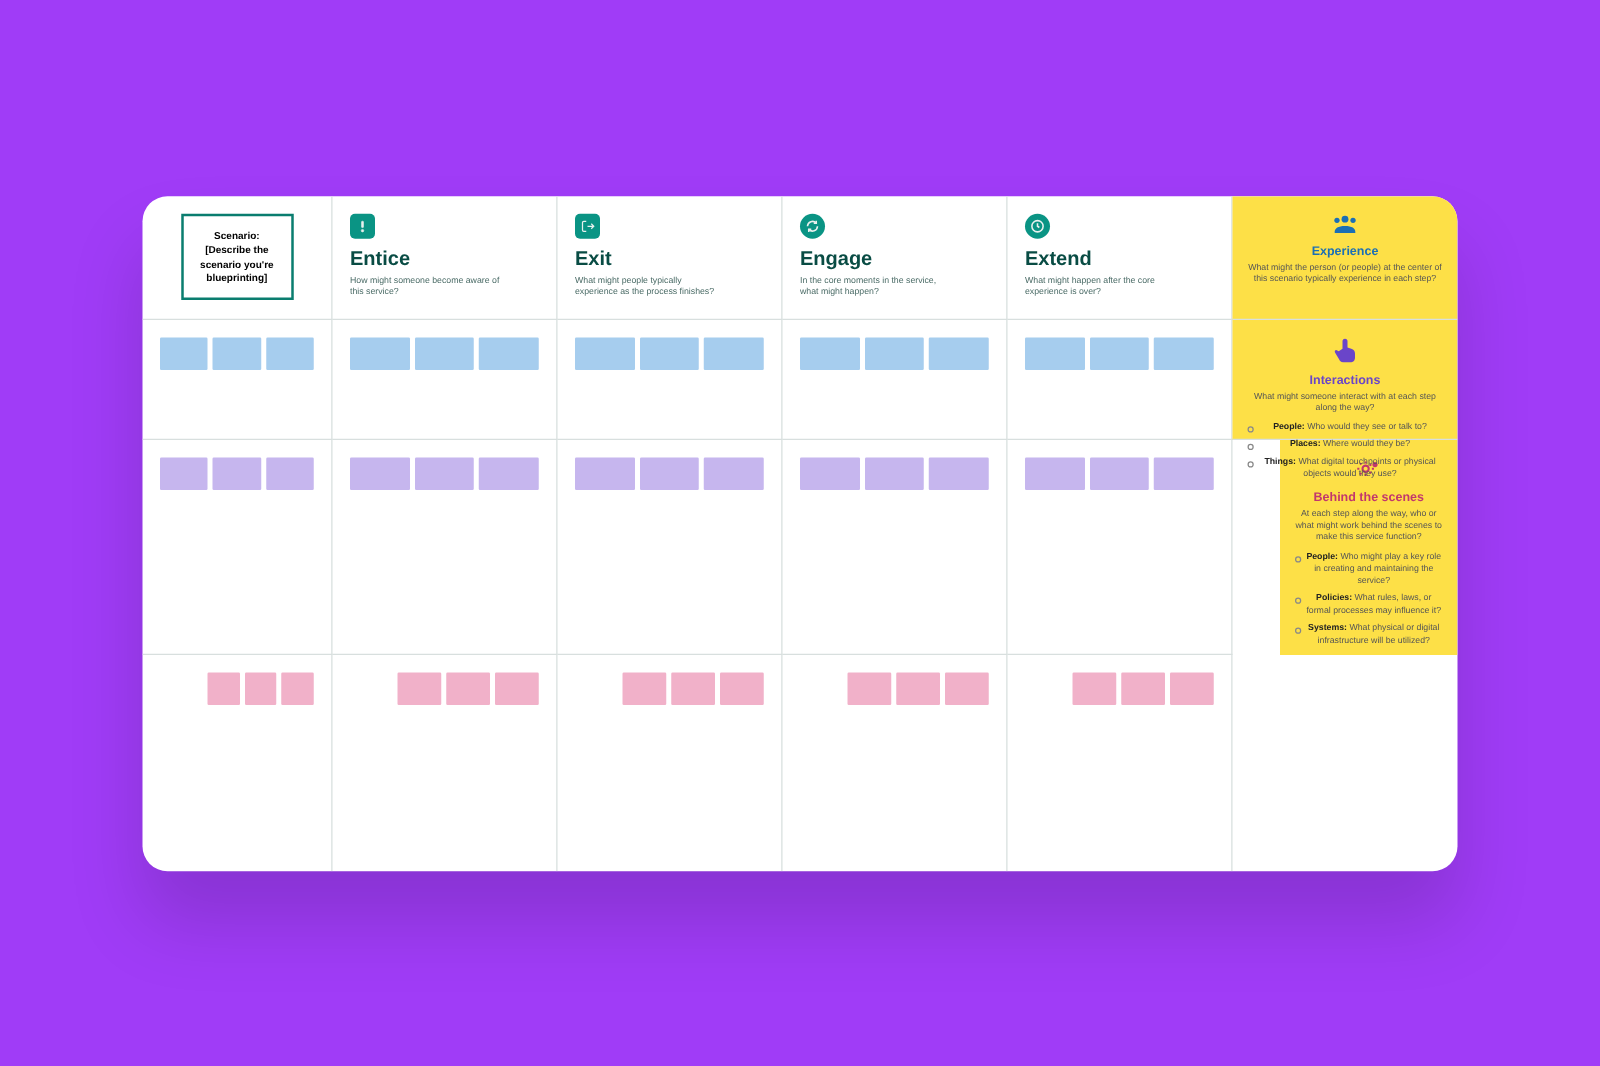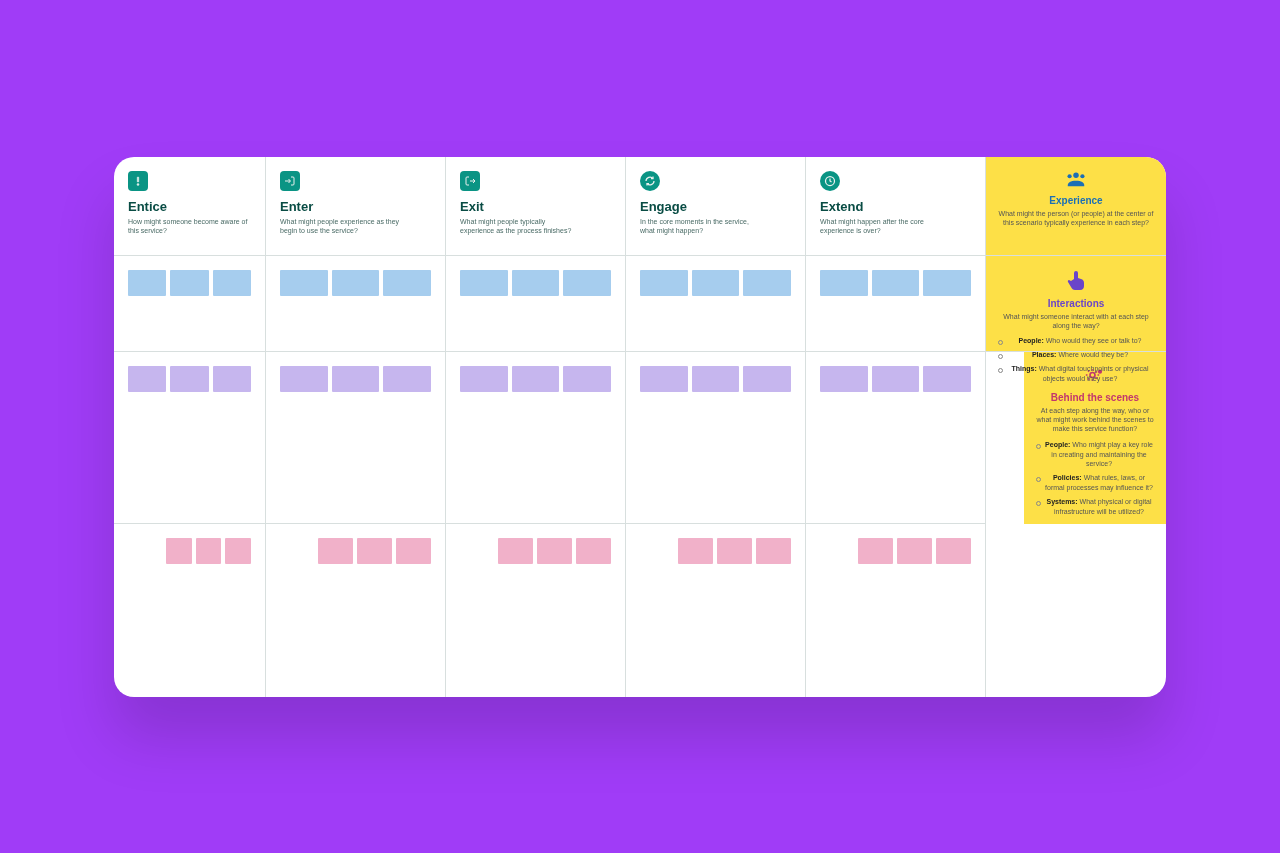--- a/index.html
+++ b/index.html
@@ -55,21 +55,21 @@
   .stage .icon {
     width: 20px; height: 20px;
     background: #0a9484;
     border-radius: 4px;
     margin-bottom: 8px;
     display:flex; align-items:center; justify-content:center;
     color:#e9f0ee;
   }
   .stage .icon svg { width:12px; height:12px; fill: #e9f0ee; stroke:#e9f0ee; }
   .stage .icon.circle { border-radius: 50%; }
-  .stage h3 { font-size: 13px; font-weight: 700; color:#094c44; margin-bottom: 3px; }
+  .stage h3 { font-size: 16px; font-weight: 700; color:#094c44; margin-bottom: 3px; }
   .stage p { font-size: 7px; line-height: 1.35; color:#4a6b66; max-width: 120px; }
 
   
   .row-label {
     padding: 14px 12px 10px 12px;
   }
   .row-label .row-icon { margin-bottom: 4px; }
   .row-label h4 { font-size: 10px; font-weight: 700; margin-bottom: 3px; }
   .row-label .desc { font-size: 7px; line-height:1.35; color:#555; margin-bottom:6px; }
   .row-label ul { list-style: none; padding-left: 0; }
@@ -96,42 +96,38 @@
   .card.blue { background:#a6cdee; }
   .card.purple { background:#c6b6ee; }
   .card.pink { background:#f1b1c9; }
 
 </style>
 </head>
 <body>
 
 <div class="canvas">
 
+  <div class="cell header-row first scenario-wrap">
+    <div class="scenario-box">
+      <div>Scenario:</div>
+      <div class="placeholder">[Describe the scenario you're blueprinting]</div>
+    </div>
+  </div>
 
   <div class="cell header-row stage">
     <div class="icon">
       <svg viewBox="0 0 24 24">
           <rect x="10.5" y="4" width="3" height="10" rx="1"></rect>
           <circle cx="12" cy="19" r="2"></circle>
         </svg>
     </div>
     <h3>Entice</h3>
     <p>How might someone become aware of this service?</p>
   </div>
 
-  <div class="cell header-row stage">
-    <div class="icon">
-      <svg viewBox="0 0 24 24">
-          <path d="M14 4h4a2 2 0 0 1 2 2v12a2 2 0 0 1-2 2h-4" fill="none" stroke-width="2"></path>
-          <path d="M2 12h10M9 8l4 4-4 4" fill="none" stroke-width="2"></path>
-        </svg>
-    </div>
-    <h3>Enter</h3>
-    <p>What might people experience as they begin to use the service?</p>
-  </div>
 
   <div class="cell header-row stage">
     <div class="icon">
       <svg viewBox="0 0 24 24">
           <path d="M10 4H6a2 2 0 0 0-2 2v12a2 2 0 0 0 2 2h4" fill="none" stroke-width="2"></path>
           <path d="M12 12h10M18 8l4 4-4 4" fill="none" stroke-width="2"></path>
         </svg>
     </div>
     <h3>Exit</h3>
     <p>What might people typically experience as the process finishes?</p>

